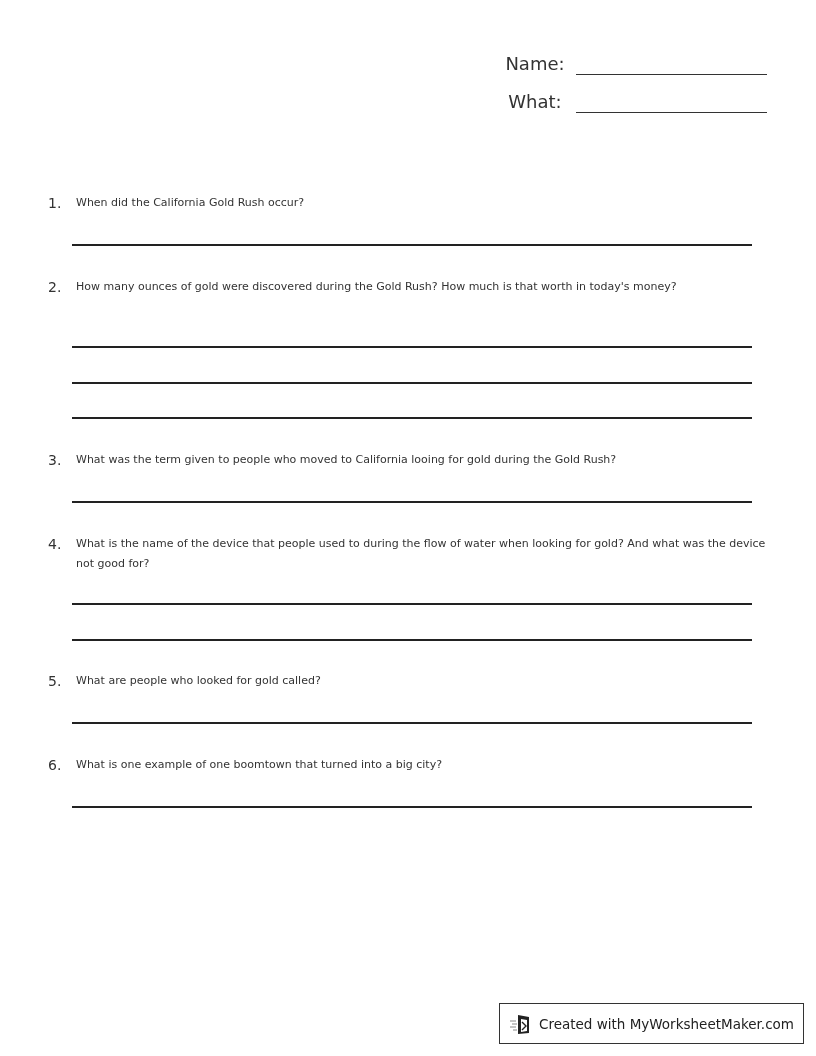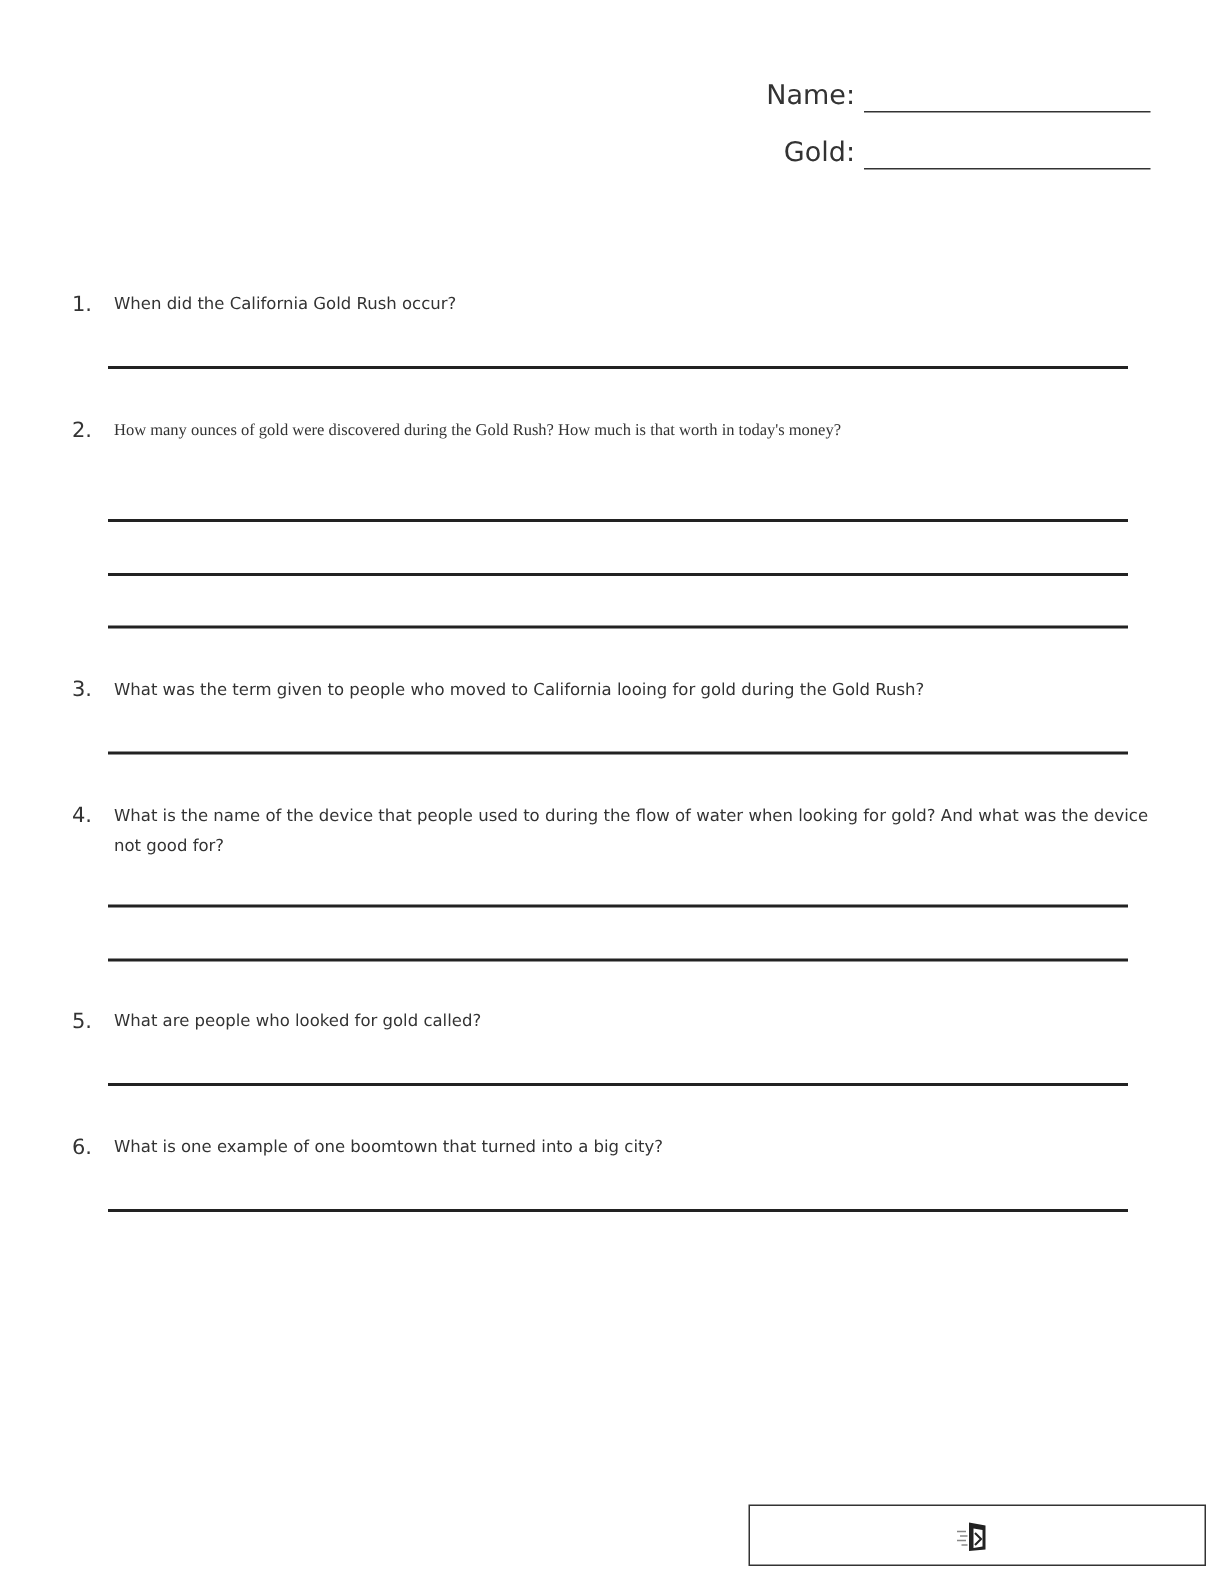--- a/index.html
+++ b/index.html
@@ -3,21 +3,21 @@
   <meta charset="utf-8">
   <style>
     html, body { margin: 0; padding: 0; background: #ffffff; }
     body {
       width: 816px; height: 1056px; position: relative; overflow: hidden;
       font-family: "DejaVu Sans", "Liberation Sans", sans-serif;
       color: #333333;
     }
     .header-field { position: absolute; display: flex; align-items: flex-end; }
     .header-label {
-      font-size: 18px; color: #333; text-align: right; width: 70px;
+      font-size: 18px; color: #333; text-align: center; width: 70px;
       margin-right: 6px; line-height: 22px;
     }
     .header-line {
       width: 191px; height: 22px; border-bottom: 1px solid #333;
     }
     #name-field { left: 500px; top: 52px; }
     #date-field { left: 500px; top: 90px; }
 
     .question {
       position: absolute; left: 0; width: 816px;
@@ -45,33 +45,33 @@
     .footer-text { font-size: 13.5px; color: #222; }
   </style>
 </head>
 <body>
 
 <div class="header-field" id="name-field">
   <span class="header-label">Name:</span>
   <span class="header-line"></span>
 </div>
 <div class="header-field" id="date-field">
-  <span class="header-label">Gold:</span>
+  <span class="header-label">What:</span>
   <span class="header-line"></span>
 </div>
 
 <div class="question" style="top:193px;">
   <span class="q-num">1.</span>
   <span class="q-text">When did the California Gold Rush occur?</span>
 </div>
 <div class="answer-line" style="top:244px;"></div>
 
 <div class="question" style="top:277px;">
   <span class="q-num">2.</span>
-  <span class="q-text" style="width:660px;font-family:Liberation Serif, serif;">How many ounces of gold were discovered during the Gold Rush? How much is that worth in today's money?</span>
+  <span class="q-text" style="width:660px;">How many ounces of gold were discovered during the Gold Rush? How much is that worth in today's money?</span>
 </div>
 <div class="answer-line" style="top:346px;"></div>
 <div class="answer-line" style="top:382px;"></div>
 <div class="answer-line" style="top:417px;"></div>
 
 <div class="question" style="top:450px;">
   <span class="q-num">3.</span>
   <span class="q-text">What was the term given to people who moved to California looing for gold during the Gold Rush?</span>
 </div>
 <div class="answer-line" style="top:501px;"></div>
@@ -98,13 +98,14 @@
 <div class="footer-badge">
   <svg class="footer-icon" viewBox="0 0 24 22">
     <line x1="1" y1="8" x2="7" y2="8" stroke="#888" stroke-width="1"></line>
     <line x1="3" y1="11" x2="8" y2="11" stroke="#888" stroke-width="1"></line>
     <line x1="1" y1="14" x2="7" y2="14" stroke="#888" stroke-width="1"></line>
     <line x1="4" y1="17" x2="8" y2="17" stroke="#888" stroke-width="1"></line>
     <path d="M9 2 L20 4 L20 20 L9 21 Z" fill="#222"></path>
     <path d="M12 6 L18 7 L18 18 L12 19 Z" fill="#fff"></path>
     <path d="M13 9 L17 13 L13 17" fill="none" stroke="#222" stroke-width="1.4"></path>
   </svg>
+  <span class="footer-text">Created with MyWorksheetMaker.com</span>
 </div>
 
 </body></html>

